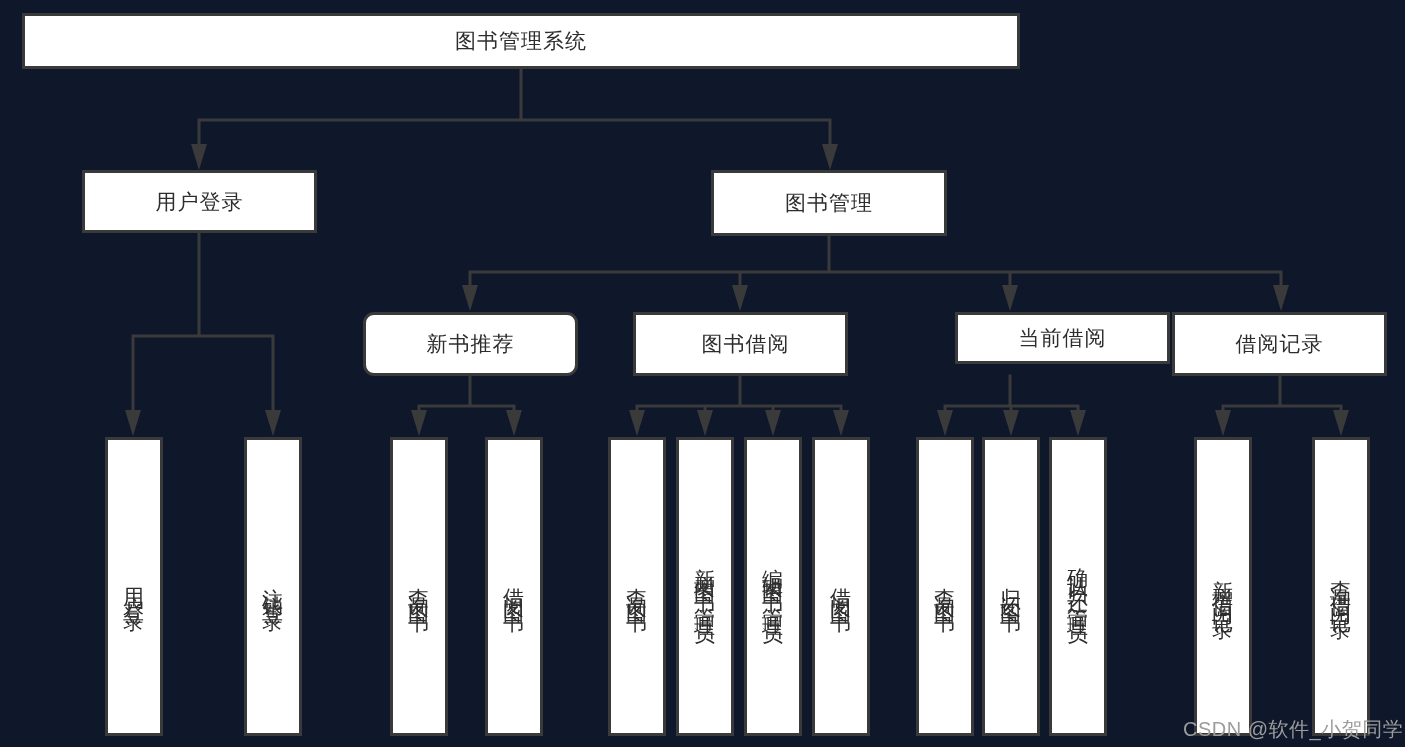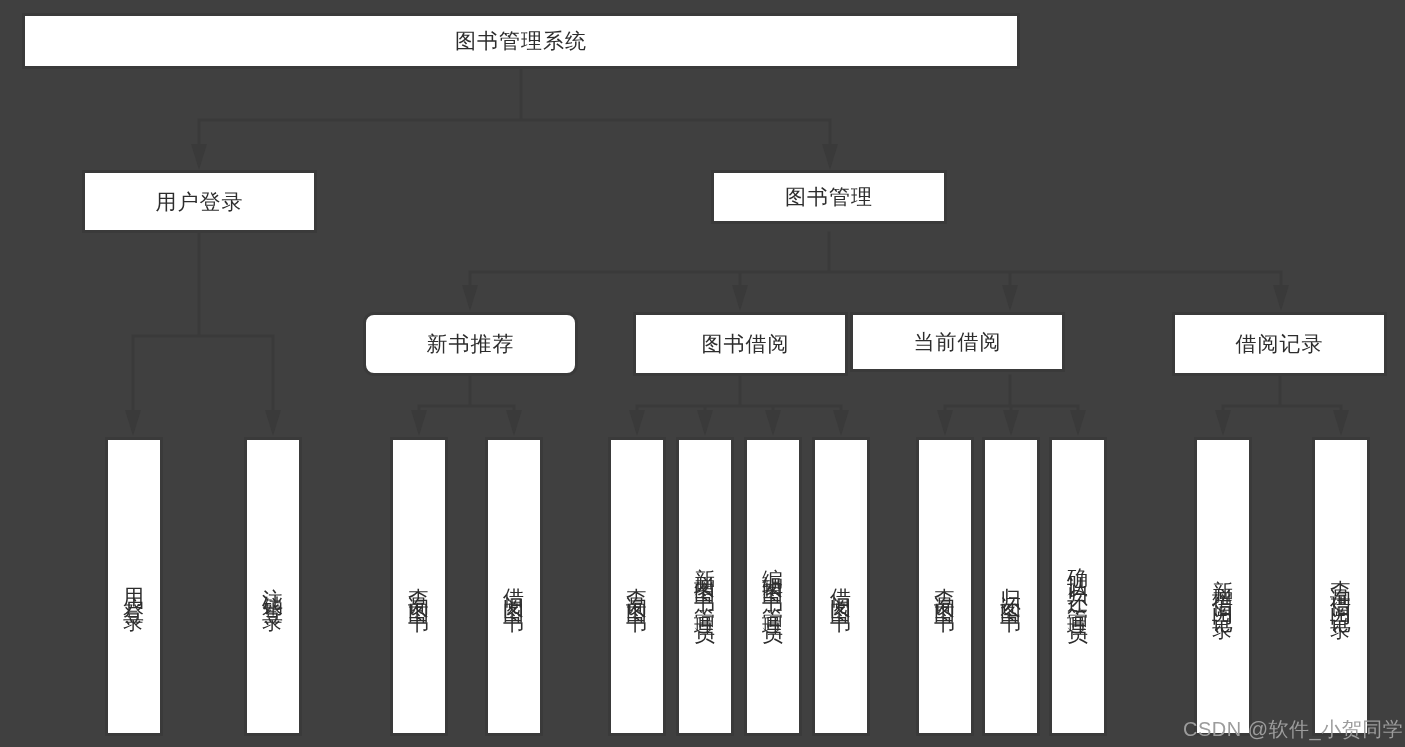--- a/index.html
+++ b/index.html
@@ -4,21 +4,21 @@
 <style>
   html, body {
     margin: 0;
     padding: 0;
     background: #ffffff;
   }
   .canvas {
     position: relative;
     width: 1405px;
     height: 747px;
-    background: #404040;
+    background: #0f172a;
     font-family: "Liberation Sans", "DejaVu Sans", sans-serif;
     overflow: hidden;
   }
   svg.connectors {
     position: absolute;
     left: 0;
     top: 0;
     z-index: 1;
   }
   .hbox {
@@ -108,25 +108,25 @@
       <path d="M1003 410 h16 L1011 436 Z"></path>
       <path d="M1070 410 h16 L1078 436 Z"></path>
       <path d="M1215 410 h16 L1223 436 Z"></path>
       <path d="M1333 410 h16 L1341 436 Z"></path>
     </g>
   </svg>
 
   <div class="hbox" style="left:22px; top:13px; width:998px; height:56px;">图书管理系统</div>
 
   <div class="hbox" style="left:82px; top:170px; width:235px; height:63px;">用户登录</div>
-  <div class="hbox" style="left:711px; top:170px; width:236px; height:54px;">图书管理</div>
+  <div class="hbox" style="left:711px; top:170px; width:236px; height:66px;">图书管理</div>
 
   <div class="hbox" style="left:363px; top:312px; width:215px; height:64px;border-radius:11px;">新书推荐</div>
   <div class="hbox" style="left:633px; top:312px; width:215px; height:64px;padding-left:10px;">图书借阅</div>
-  <div class="hbox" style="left:850px; top:312px; width:215px; height:60px;">当前借阅</div>
+  <div class="hbox" style="left:955px; top:312px; width:215px; height:52px;">当前借阅</div>
   <div class="hbox" style="left:1172px; top:312px; width:215px; height:64px;">借阅记录</div>
 
   <div class="vbox" style="left:105px;">
     <span class="vtext">用户登录</span>
   </div>
   <div class="vbox" style="left:244px;">
     <span class="vtext">注销登录</span>
   </div>
 
   <div class="vbox" style="left:390px;">

